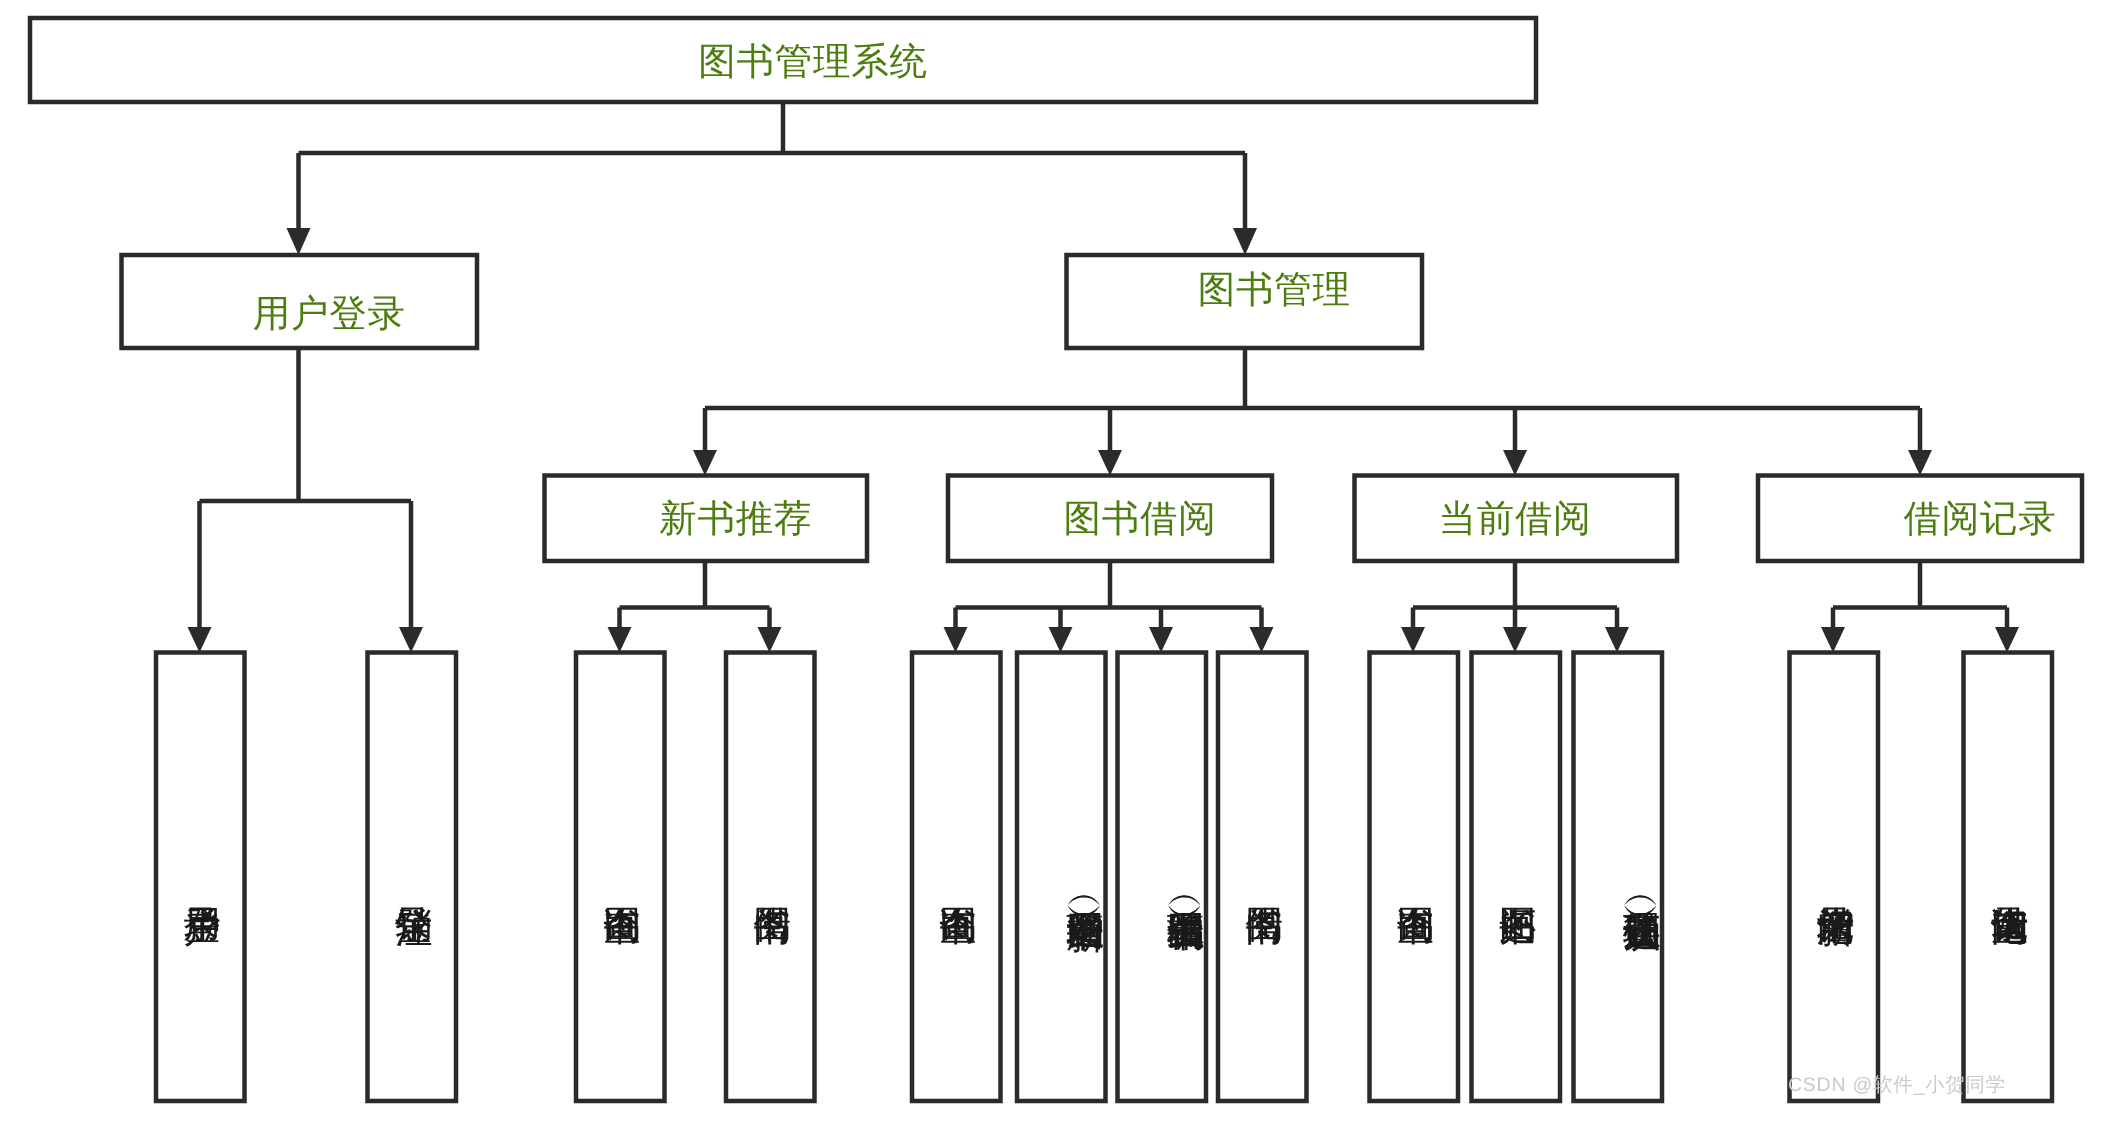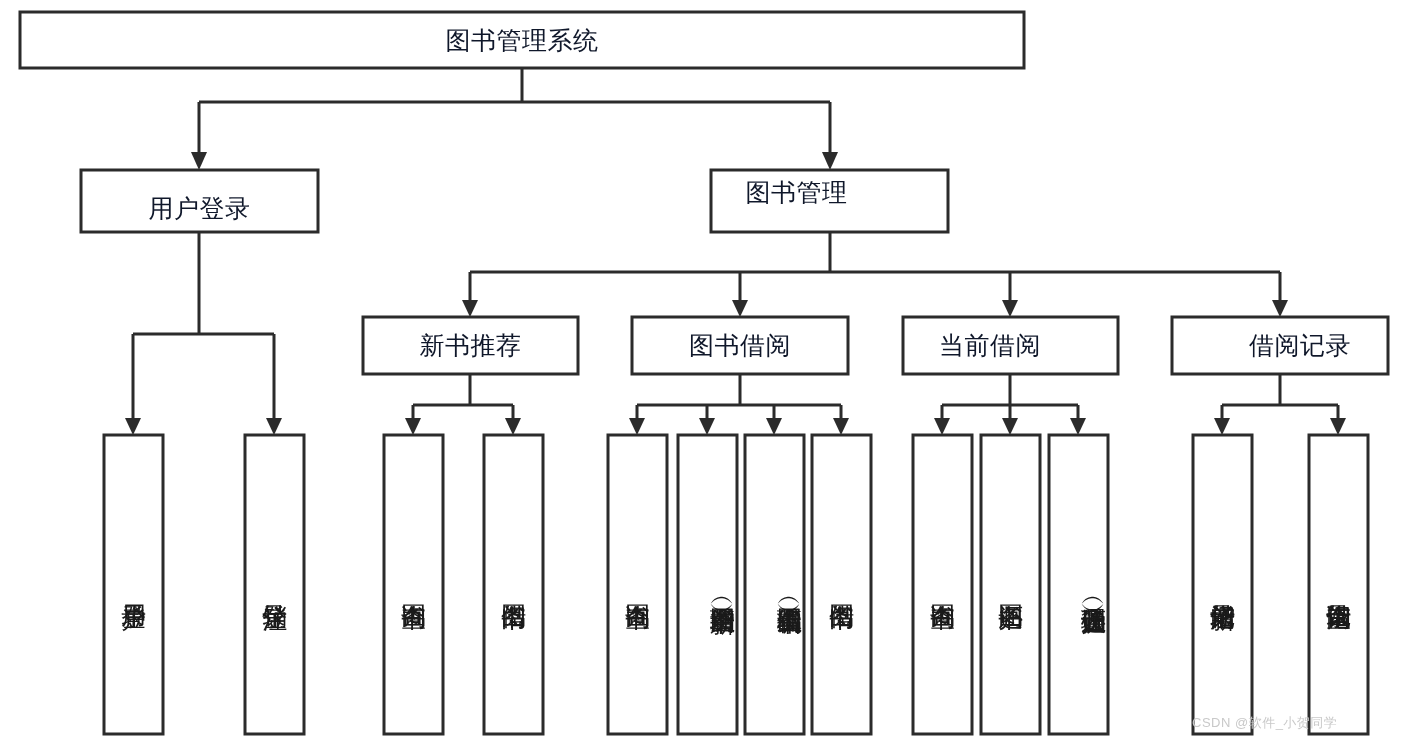--- a/index.html
+++ b/index.html
@@ -36,25 +36,26 @@
   }
   .arrow-head {
     fill: #2b2b2b;
     stroke: none;
   }
   .node-label-h {
     position: absolute;
     display: flex;
     align-items: center;
     justify-content: center;
-    color: #0f172a;
+    color: #4d7c0f;
     font-size: 25px;
     letter-spacing: 0.5px;
     white-space: nowrap;
     pointer-events: none;
+    margin-left: 20px;
   }
   .node-label-v {
     position: absolute;
     display: flex;
     align-items: center;
     justify-content: center;
     color: #1a1a1a;
     font-size: 25px;
     line-height: 1.18;
     text-align: center;
@@ -138,21 +139,21 @@
     <rect class="node-box" x="981" y="435" width="59" height="299"></rect>
     <rect class="node-box" x="1049" y="435" width="59" height="299"></rect>
 
     <rect class="node-box" x="1193" y="435" width="59" height="299"></rect>
     <rect class="node-box" x="1309" y="435" width="59" height="299"></rect>
   </svg>
 
   <div class="node-label-h" style="left:20px; top:12px; width:1004px; height:56px;">图书管理系统</div>
 
   <div class="node-label-h" style="left:81px; top:170px; width:237px; height:76px;">用户登录</div>
-  <div class="node-label-h" style="left:678px; top:170px; width:237px; height:44px;">图书管理</div>
+  <div class="node-label-h" style="left:711px; top:170px; width:237px; height:44px;">图书管理</div>
 
   <div class="node-label-h" style="left:363px; top:317px; width:215px; height:57px;border-radius:18px;">新书推荐</div>
   <div class="node-label-h" style="left:632px; top:317px; width:216px; height:57px;">图书借阅</div>
   <div class="node-label-h" style="left:903px; top:317px; width:174px; height:57px;">当前借阅</div>
   <div class="node-label-h" style="left:1192px; top:317px; width:216px; height:57px;">借阅记录</div>
 
   <div class="node-label-v" style="left:104px; top:435px; width:59px; height:299px;">用户登录</div>
   <div class="node-label-v" style="left:245px; top:435px; width:59px; height:299px;">注销登录</div>
 
   <div class="node-label-v" style="left:384px; top:435px; width:59px; height:299px;">查询图书</div>

